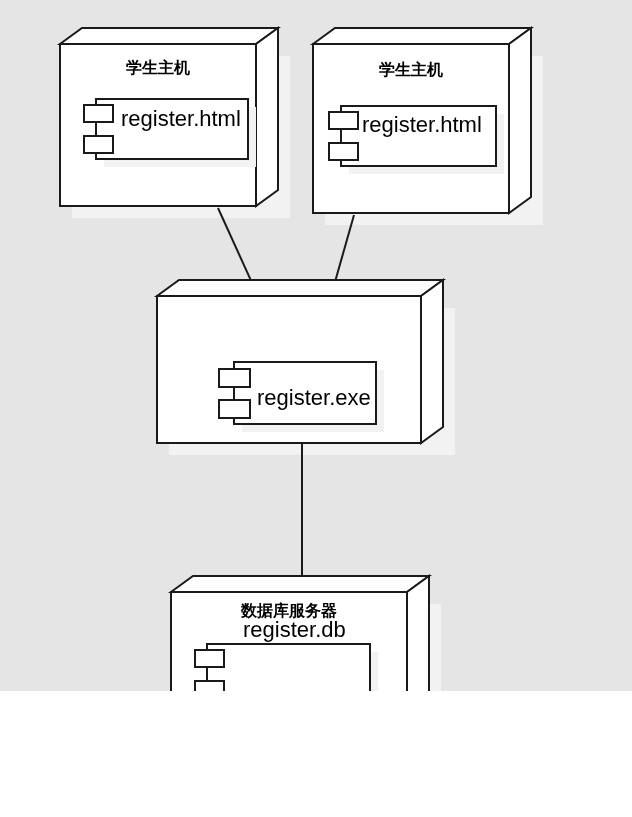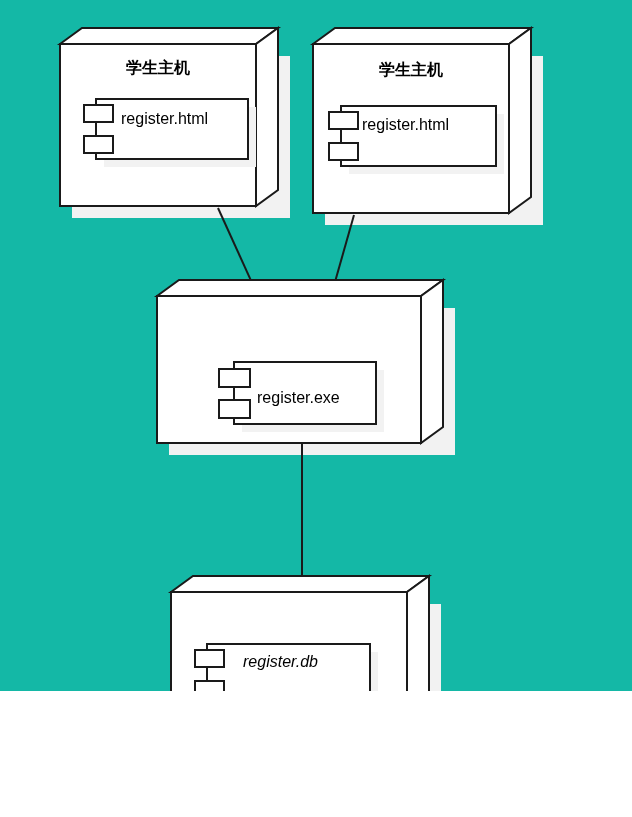--- a/index.html
+++ b/index.html
@@ -7,42 +7,42 @@
     padding: 0;
     background: #ffffff;
   }
   body {
     font-family: "Liberation Sans", "DejaVu Sans", sans-serif;
   }
   #canvas {
     position: relative;
     width: 632px;
     height: 691px;
-    background: #14b8a6;
+    background: #e5e5e5;
     overflow: hidden;
   }
   .svg-layer {
     position: absolute;
     left: 0;
     top: 0;
     width: 632px;
     height: 817px;
   }
   .node-title {
     position: absolute;
     text-align: center;
     font-weight: bold;
     font-size: 16px;
     color: #000000;
     white-space: nowrap;
     line-height: 20px;
   }
   .comp-label {
     position: absolute;
-    font-size: 16px;
+    font-size: 22px;
     color: #000000;
     white-space: nowrap;
     line-height: 20px;
     font-weight: normal;
   }
 </style>
 </head>
 <body>
 
 <div id="canvas">
@@ -118,15 +118,16 @@
   </svg>
 
   <div class="node-title" style="left:60px; top:58px; width:196px;">学生主机</div>
   <div class="comp-label" style="left:121px; top:109px;">register.html</div>
 
   <div class="node-title" style="left:313px; top:60px; width:196px;">学生主机</div>
   <div class="comp-label" style="left:362px; top:115px;">register.html</div>
 
   <div class="comp-label" style="left:257px; top:388px;">register.exe</div>
 
-  <div class="comp-label" style="left:243px; top:652px;font-style:italic;">register.db</div>
+  <div class="node-title" style="left:171px; top:601px; width:236px;">数据库服务器</div>
+  <div class="comp-label" style="left:243px; top:620px;">register.db</div>
 
 </div>
 
 </body></html>

